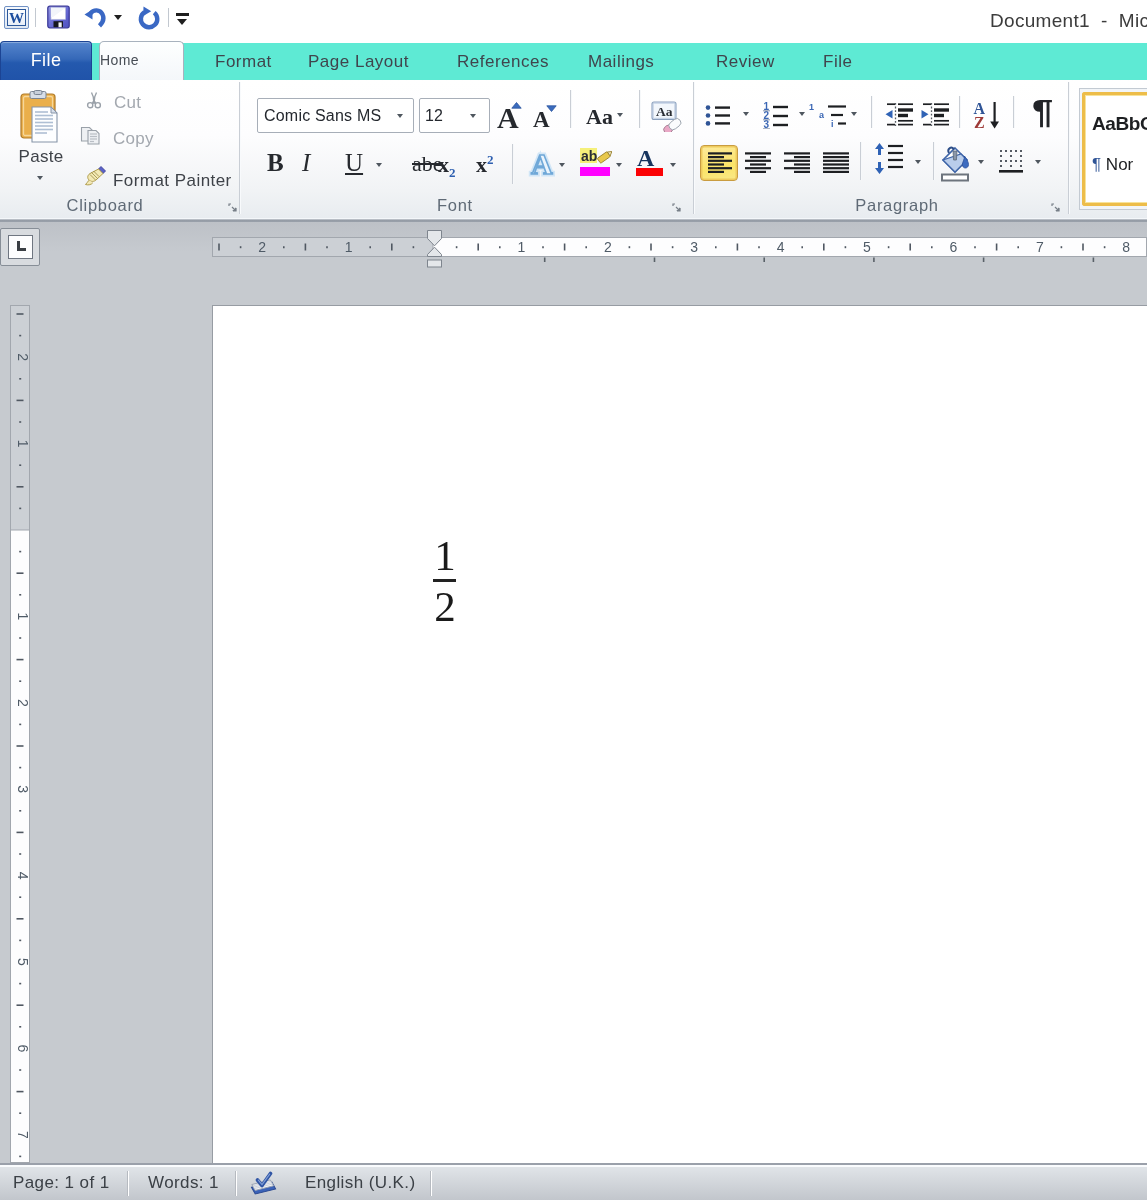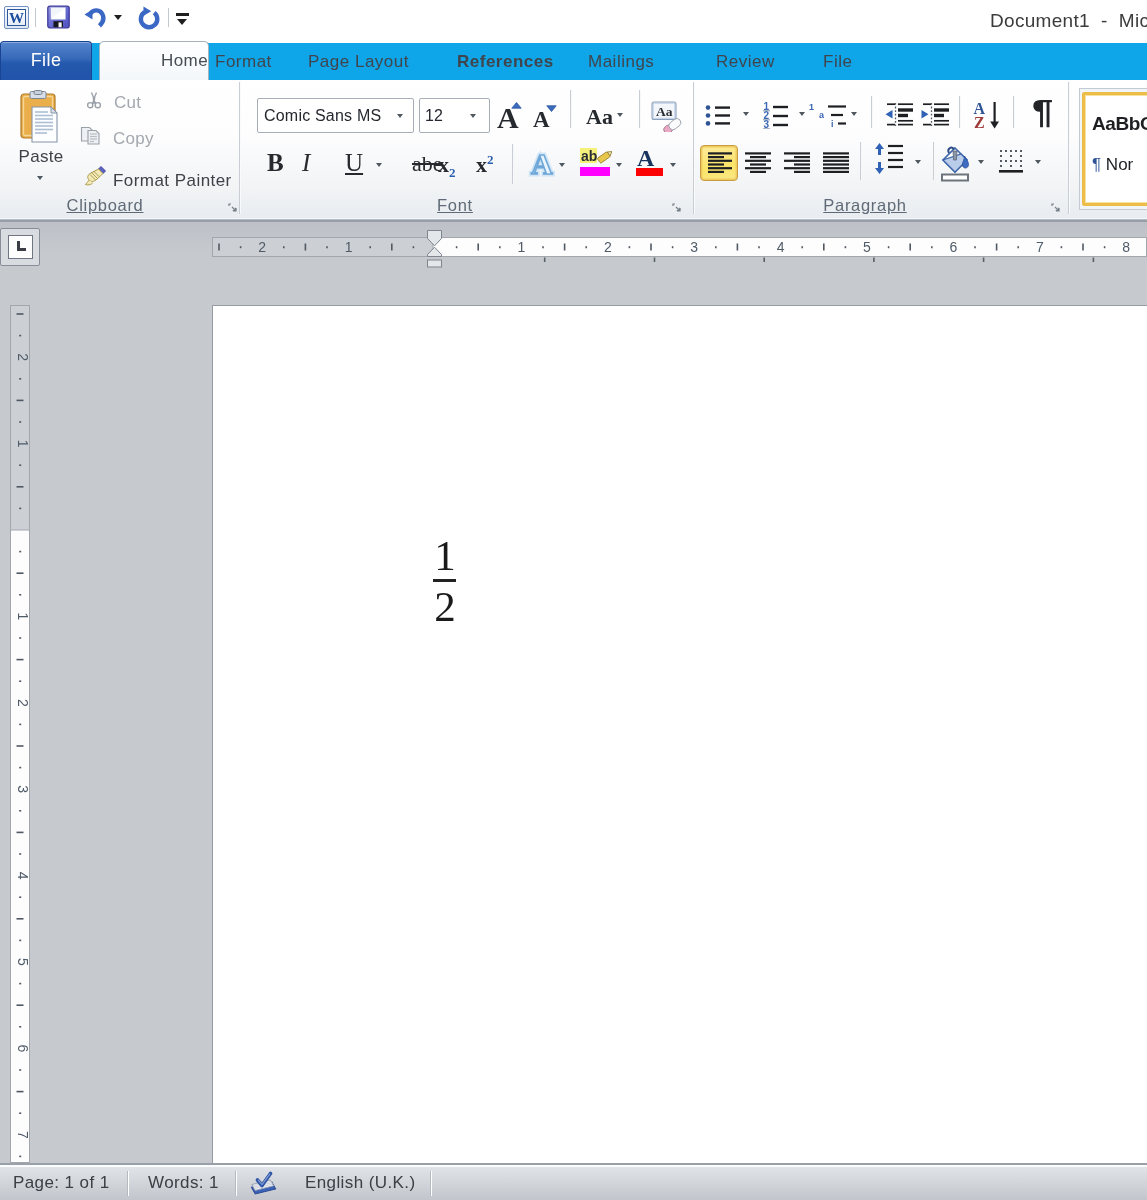--- a/index.html
+++ b/index.html
@@ -7,39 +7,39 @@
 body { font-family:"Liberation Sans", sans-serif; position:relative; background:#c3c7cc; }
 .abs { position:absolute; }
 
 
 #titlebar { left:0; top:0; width:1147px; height:43px;
   background:#fff; }
 #title-text { left:990px; top:10px; font-size:19px; letter-spacing:0.3px; color:#3c3c3c; white-space:nowrap; }
 
 
 #tabrow { left:0; top:43px; width:1147px; height:37px;
-  background:#0ea5e9; }
+  background:#5eead4; }
 #filetab { left:0px; top:-2px; width:92px; height:39px;
   background:linear-gradient(#5585cd,#3568b8 45%,#2459ae 55%,#2053a9);
   border:1px solid #1c4494; border-bottom:none; border-radius:4px 4px 0 0;
   box-shadow:inset 0 1px 0 rgba(255,255,255,0.3);
   color:#fff; font-size:18px; letter-spacing:0.4px; text-align:center; line-height:36px; }
 .tab { top:0; height:37px; font-size:17px; letter-spacing:0.5px; color:#40454d; line-height:37px; white-space:nowrap; }
-#hometab { left:99px; top:-2px; width:110px; height:39px;
+#hometab { left:99px; top:-2px; width:85px; height:39px;
   background:linear-gradient(#feffff,#f4f7fa);
   border:1px solid #a8b2be; border-bottom:none; border-radius:5px 5px 0 0;
-  font-size:17px; letter-spacing:0.4px; color:#474d55; text-align:right; line-height:37px; }
+  font-size:14px; letter-spacing:0.4px; color:#474d55; text-align:left; line-height:37px; }
 
 
 #ribbon { left:0; top:80px; width:1147px; height:138px;
   background:linear-gradient(#ffffff, #fdfdfe 40%, #f1f3f5 80%, #e8ecf0);
   border-top:none; }
 #ribbon-bottom { left:0; top:218px; width:1147px; height:4px; background:linear-gradient(#f4f7fa 0%, #f4f7fa 25%, #949ba5 45%, #99a0aa 100%); }
 .gsep { top:2px; width:1px; height:132px; background:#c9ced5; box-shadow:1px 0 0 #f8fafc; }
-.glabel { font-size:16.5px; letter-spacing:0.7px; color:#5f6a76; text-align:center; top:116px;text-decoration:underline; }
+.glabel { font-size:16.5px; letter-spacing:0.7px; color:#5f6a76; text-align:center; top:116px; }
 .launcher { width:10px; height:10px; top:123px; }
 .gray { color:#a3a8af; }
 .dd { width:0; height:0; border-left:3.5px solid transparent; border-right:3.5px solid transparent; border-top:4px solid #4f575f; }
 .serif { font-family:"Liberation Serif", serif; }
 .vsep { width:1px; background:#c9ced5; box-shadow:1px 0 0 #f6f8fa; }
 .selbtn { background:linear-gradient(170deg,#fdeb9d,#fce57a 40%,#fbe468 60%,#f9e887); border:1.5px solid #c99c40; border-radius:4px; box-shadow:inset 0 0 0 1.5px #eecb5e; }
 
 
 #docarea { left:0; top:222px; width:1147px; height:941px; background:linear-gradient(#bdc1c7, #c6cacf 30px); }
 #page { left:212px; top:83px; width:935px; height:858px; background:#fff; border-left:1px solid #979ca3; border-top:1px solid #979ca3; }
@@ -94,21 +94,21 @@
   <div class="abs" style="left:176px;top:13px;width:13px;height:2.6px;background:#1f1f1f;"></div>
   <div class="abs dd" style="left:177px;top:19px;border-left-width:5.5px;border-right-width:5.5px;border-top-width:6px;border-top-color:#1f1f1f;"></div>
   <div class="abs" id="title-text">Document1&nbsp; -&nbsp; Mic</div>
 </div>
 
 <div class="abs" id="tabrow">
   <div class="abs" id="filetab">File</div>
   <div class="abs" id="hometab">Home</div>
   <div class="abs tab" style="left:215px;">Format</div>
   <div class="abs tab" style="left:308px;">Page Layout</div>
-  <div class="abs tab" style="left:457px;font-weight:bold;">References</div>
+  <div class="abs tab" style="left:457px;">References</div>
   <div class="abs tab" style="left:588px;">Mailings</div>
   <div class="abs tab" style="left:716px;">Review</div>
   <div class="abs tab" style="left:823px;">File</div>
 </div>
 
 <div class="abs" id="ribbon">
   <div class="abs gsep" style="left:239px;"></div>
   <div class="abs gsep" style="left:693px;"></div>
   <div class="abs gsep" style="left:1068px;"></div>
 
@@ -411,21 +411,21 @@
         <rect x="11" y="11" width="2" height="2"></rect>
         <rect x="16" y="11" width="2" height="2"></rect>
         <rect x="21" y="11" width="2" height="2"></rect>
       <rect x="1" y="16" width="2" height="2"></rect>
         <rect x="11" y="16" width="2" height="2"></rect>
         <rect x="21" y="16" width="2" height="2"></rect>
     </g>
     <rect x="0" y="21" width="24" height="2.6" fill="#1d1f22"></rect>
   </svg>
   <div class="abs dd" style="left:1035px;top:80px;"></div>
-  <div class="abs glabel" style="left:800px;width:130px;">Paragraph</div>
+  <div class="abs glabel" style="left:832px;width:130px;">Paragraph</div>
   <svg class="abs launcher" style="left:1051px;" width="10" height="10" viewBox="0 0 10 10">
     <path d="M1 3 L1 1 L3 1 M8 5 L8 8 L5 8" fill="none" stroke="#777f88" stroke-width="1.2"></path>
     <path d="M4 4 L7.5 7.5 M7.5 4.7 L7.5 7.5 L4.7 7.5" fill="none" stroke="#777f88" stroke-width="1.2"></path>
   </svg>
 
   <div class="abs" style="left:1079px;top:8px;width:70px;height:122px;background:#f2f5f8;border:1px solid #c3cad2;"></div>
   <div class="abs" style="left:1082px;top:12px;width:66px;height:114px;background:#fff;border:3px solid #edbd4a;border-right:none;border-radius:3px 0 0 3px;box-shadow:inset 0 0 0 1px #f7e39b;">
     <div class="abs" style="left:7px;top:18px;font-size:19px;font-weight:bold;letter-spacing:-0.4px;color:#1d1f22;white-space:nowrap;">AaBbC</div>
     <div class="abs" style="left:7px;top:60px;font-size:17px;color:#1d1f22;white-space:nowrap;"><span style="color:#2f5496;">¶</span> Nor</div>
   </div>

